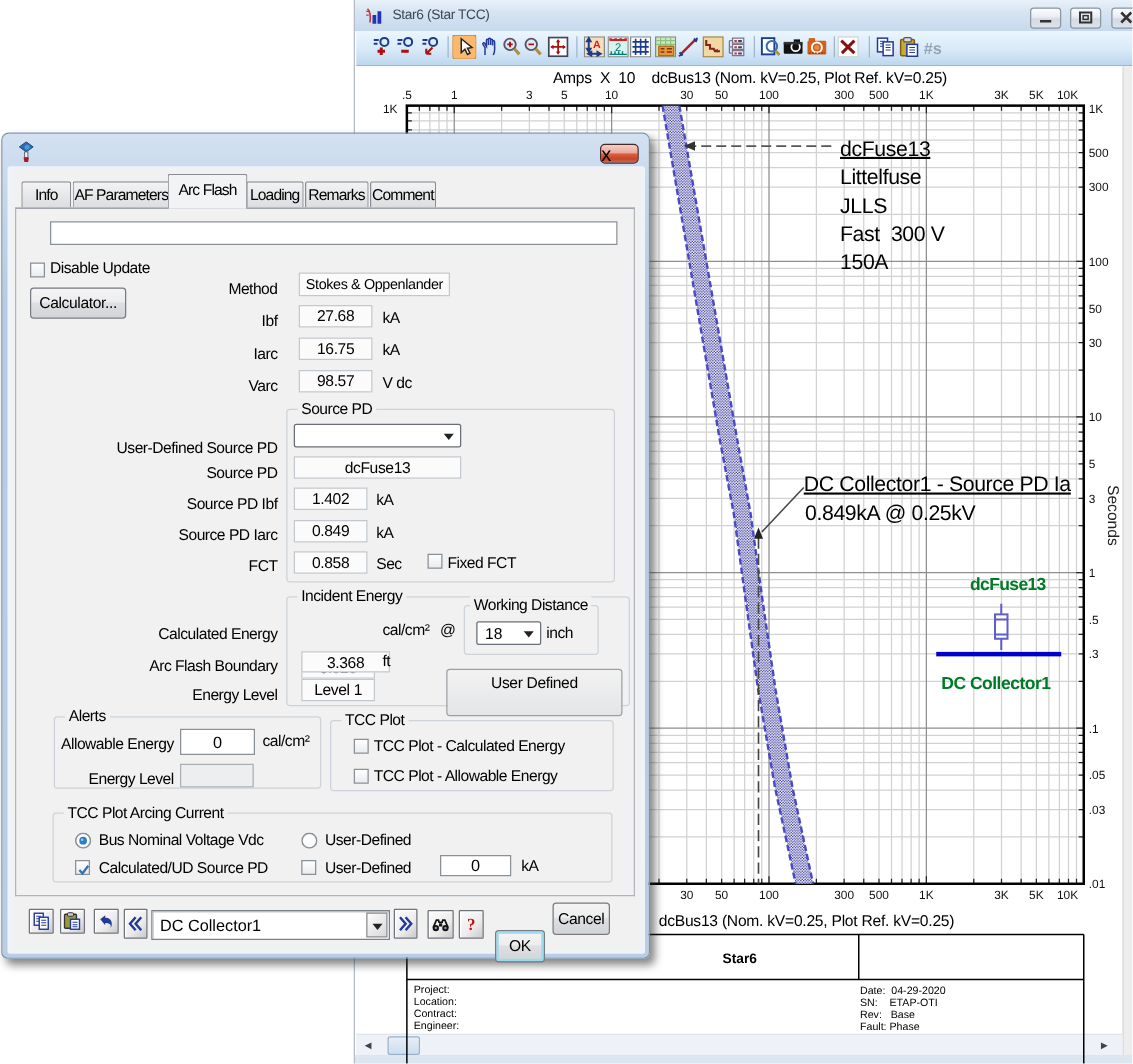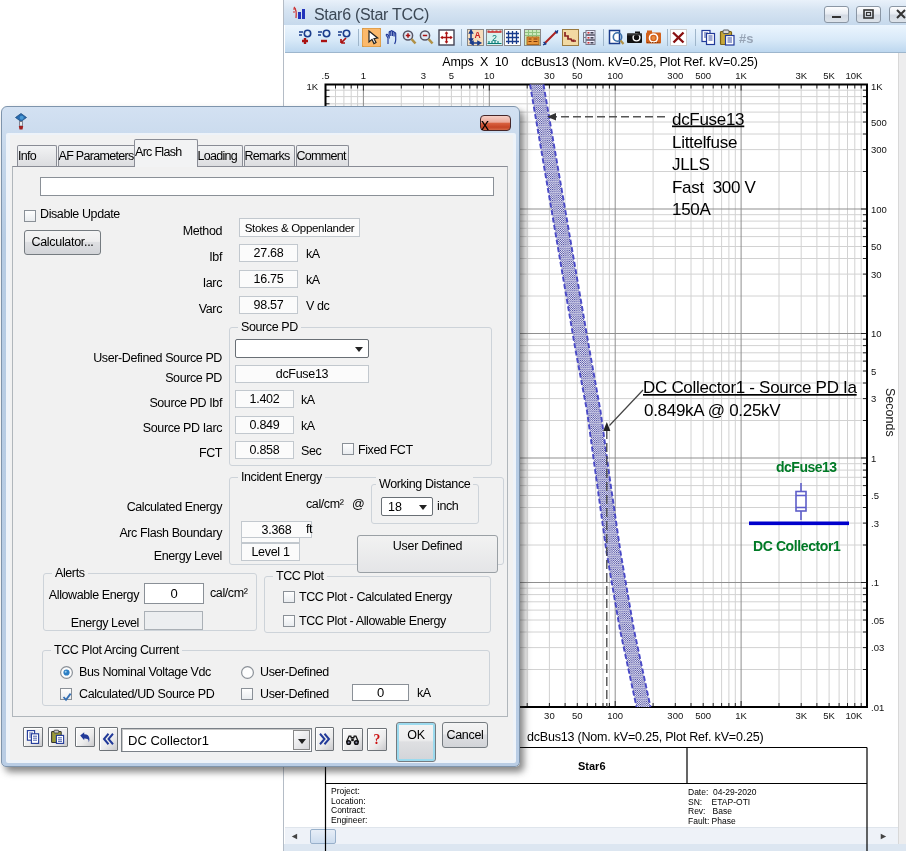--- a/index.html
+++ b/index.html
@@ -5,21 +5,21 @@
 html,body { width:906px; height:851px; overflow:hidden; background:#fff;
   font-family:"Liberation Sans", sans-serif; }
 #stage { position:relative; width:906px; height:851px; }
 
 #bgwin { position:absolute; left:283px; top:0; width:623px; height:851px;
   background:#fff; border-left:1px solid #b4bcc6; }
 #rstrip { position:absolute; right:0; top:53px; width:8px; height:791px; background:#ededee; border-left:1px solid #d8d8d8; }
 #bband { position:absolute; left:0; bottom:0; right:0; height:7px; background:#dce6f1; }
 #bgtitle { position:absolute; left:0; top:0; right:0; height:25px;
   background:linear-gradient(180deg,#e9f1fa 0%,#d6e4f2 40%,#c6d9ec 100%); }
-#bgtitle .txt { position:absolute; left:30px; top:6px; font-size:16px; letter-spacing:-0.3px; color:#3b4754; }
+#bgtitle .txt { position:absolute; left:30px; top:6px; font-size:11px; letter-spacing:-0.3px; color:#3b4754; }
 .wbtn { position:absolute; top:6px; width:25px; height:17px; border:1px solid #8a96a4;
   border-radius:3px; background:linear-gradient(180deg,#fdfdfe 0%,#e8ecf2 45%,#d3dae3 55%,#dde3ea 100%); }
 #bgtool { position:absolute; left:1px; top:25px; right:0; height:28px;
   background:linear-gradient(180deg,#ebf5fe 0%,#d8e9f8 55%,#bdd7ef 100%);
   border-bottom:1px solid #9db6cd; }
 #bgclient { position:absolute; left:1px; top:53px; width:614px; height:791px; background:#fff; }
 #plotsvg { position:absolute; left:0; top:0; }
 #hscroll { position:absolute; left:1px; top:827px; width:613px; height:17px; background:#eef2f8; border-top:1px solid #dfe5ec; }
 .sbarrow { position:absolute; top:2px; width:13px; height:13px; color:#444; font-size:9px; line-height:13px; text-align:center; }
 #hthumb { position:absolute; left:25px; top:1px; width:26px; height:15px;
@@ -47,21 +47,21 @@
 .combo .arr { position:absolute; right:5px; top:50%; margin-top:-2px; width:0; height:0;
   border-left:4px solid transparent; border-right:4px solid transparent; border-top:5px solid #222; }
 .cb { position:absolute; width:12px; height:12px; background:linear-gradient(180deg,#fefefe,#e9ecef);
   border:1px solid #8a9097; }
 .rad { position:absolute; }
 .btn7 { position:absolute; border:1px solid #757b80; border-radius:3px; font-size:12.5px; letter-spacing:-0.3px; text-align:center;
   background:linear-gradient(180deg,#f4f4f4 0%,#ededee 45%,#dedfe2 50%,#d2d4d8 100%); color:#000; }
 .tbtn { position:absolute; background:linear-gradient(135deg,#fcfcfc 0%,#ececec 60%,#c9c9cc 100%);
   border:1px solid #6e7378; box-shadow:inset 1px 1px 0 #fff; border-radius:1px; }
 .tab { position:absolute; background:linear-gradient(180deg,#f2f3f4,#dcdde0); border:1px solid #898c95;
-  border-bottom:none; border-radius:2px 2px 0 0; font-size:12.5px; letter-spacing:-0.7px; white-space:nowrap; }
+  border-bottom:none; border-radius:2px 2px 0 0; font-size:12.5px; letter-spacing:-0.7px; text-align:center; white-space:nowrap; }
 </style></head>
 <body>
 <div id="stage">
 
   <div id="bgwin">
     <div id="bgtitle">
       <svg style="position:absolute;left:8px;top:5px" width="16" height="16" viewBox="0 0 16 16">
         <path d="M2 2 Q5 5 4 13" stroke="#c33" stroke-width="1.3" fill="none"></path>
         <rect x="6" y="7" width="3" height="7" fill="#23b"></rect>
           <rect x="10" y="4" width="3" height="10" fill="#23b"></rect>
@@ -474,16 +474,16 @@
         <svg width="16" height="19" viewBox="0 0 20 20" style="position:absolute;left:1px;top:1px">
           <text x="10" y="16" font-size="17" font-weight="bold" fill="#cc1111" text-anchor="middle" font-family="Liberation Serif">?</text>
         </svg>
       </div>
 <div style="position:absolute;left:121px;top:728px;width:191px;height:24px;background:#fff;border:1px solid #7a8087;box-shadow:inset 1px 1px 0 #c8c8c8">
         <div style="position:absolute;left:6px;top:4px;font-size:13px">DC Collector1</div>
         <div style="position:absolute;right:1px;top:1px;width:17px;height:20px;background:linear-gradient(135deg,#fdfdfd,#d8d8dc);border:1px solid #888;">
           <div style="position:absolute;left:4px;top:8px;width:0;height:0;border-left:4px solid transparent;border-right:4px solid transparent;border-top:5px solid #222"></div>
         </div>
       </div>
-<div class="btn7" style="left:396px;top:722px;width:40px;height:40px;line-height:24px;box-shadow:0 0 0 2px #9bdaee inset">OK</div>
+<div class="btn7" style="left:396px;top:744px;width:40px;height:26px;line-height:24px;box-shadow:0 0 0 2px #9bdaee inset">OK</div>
 <div class="btn7" style="left:442px;top:722px;width:46px;height:26px;line-height:24px">Cancel</div>
   </div>
 </div>
 
 </body></html>

